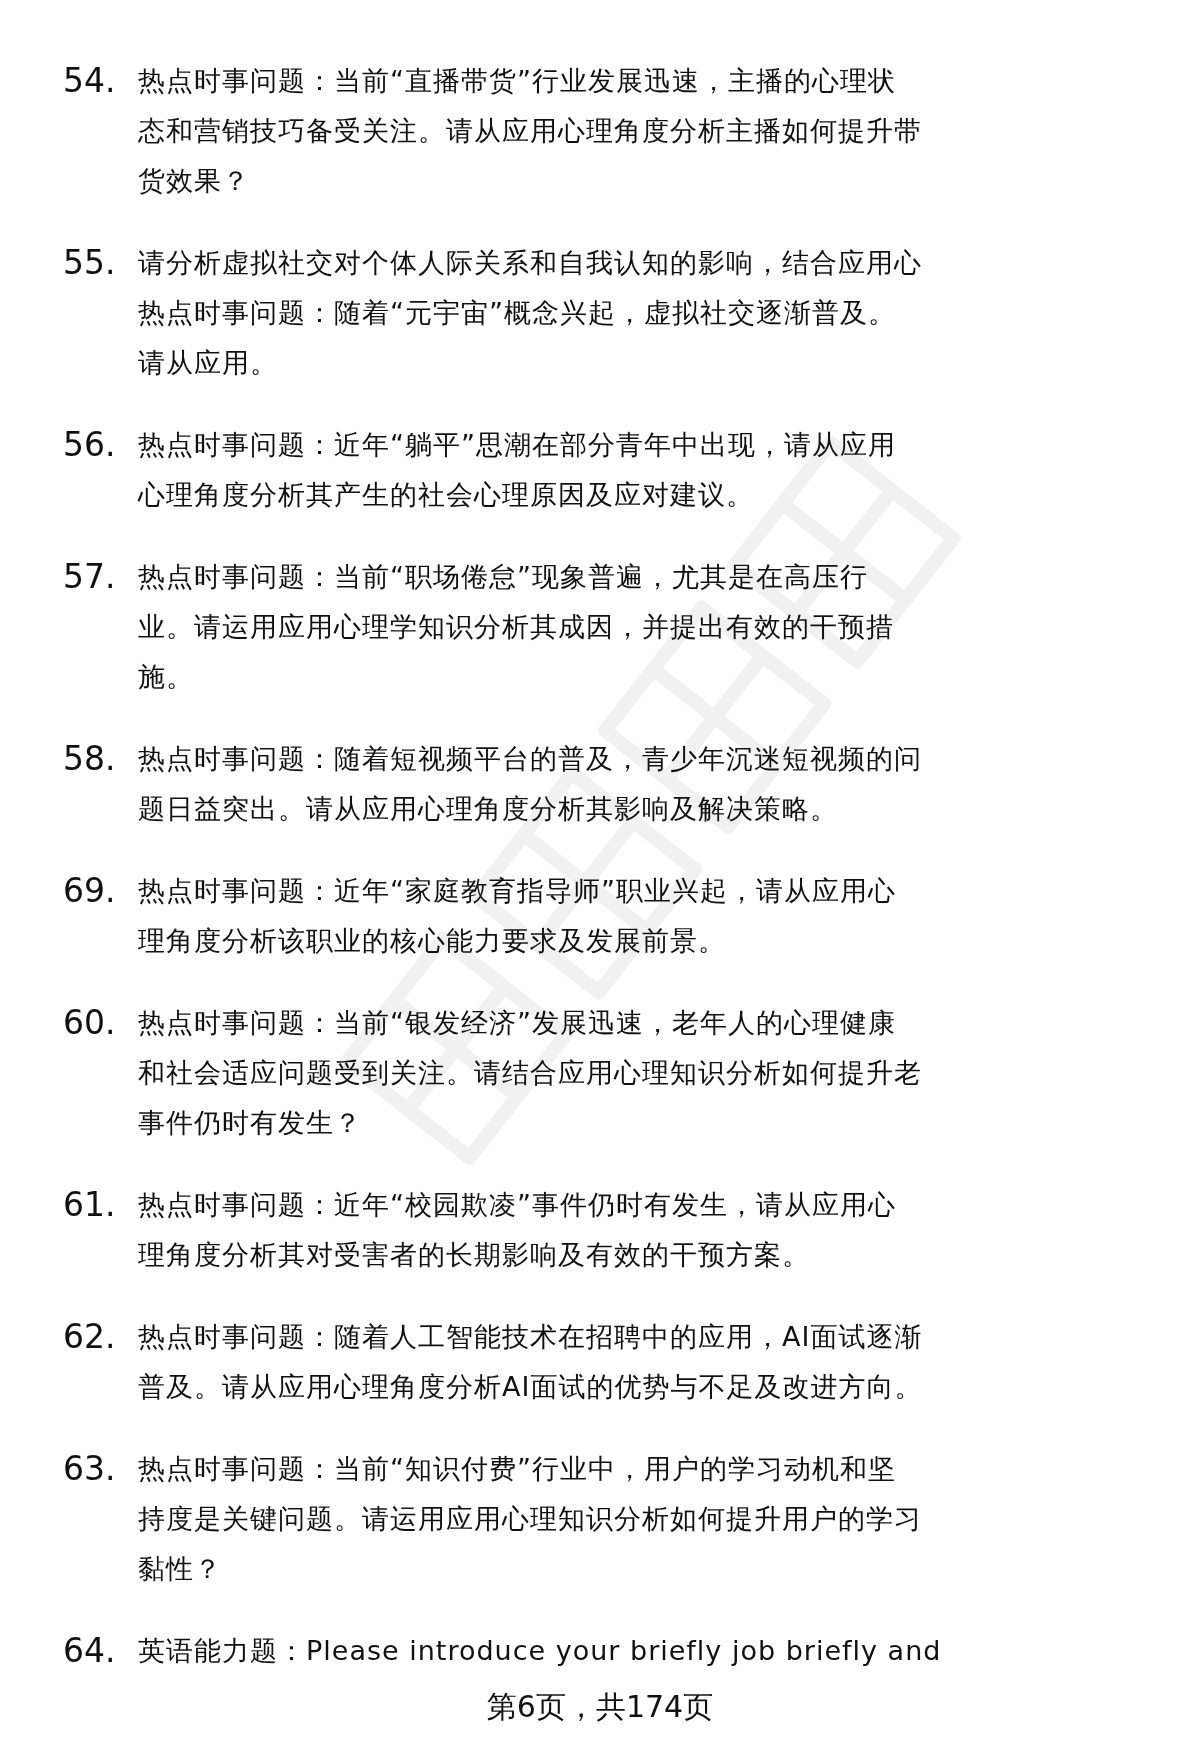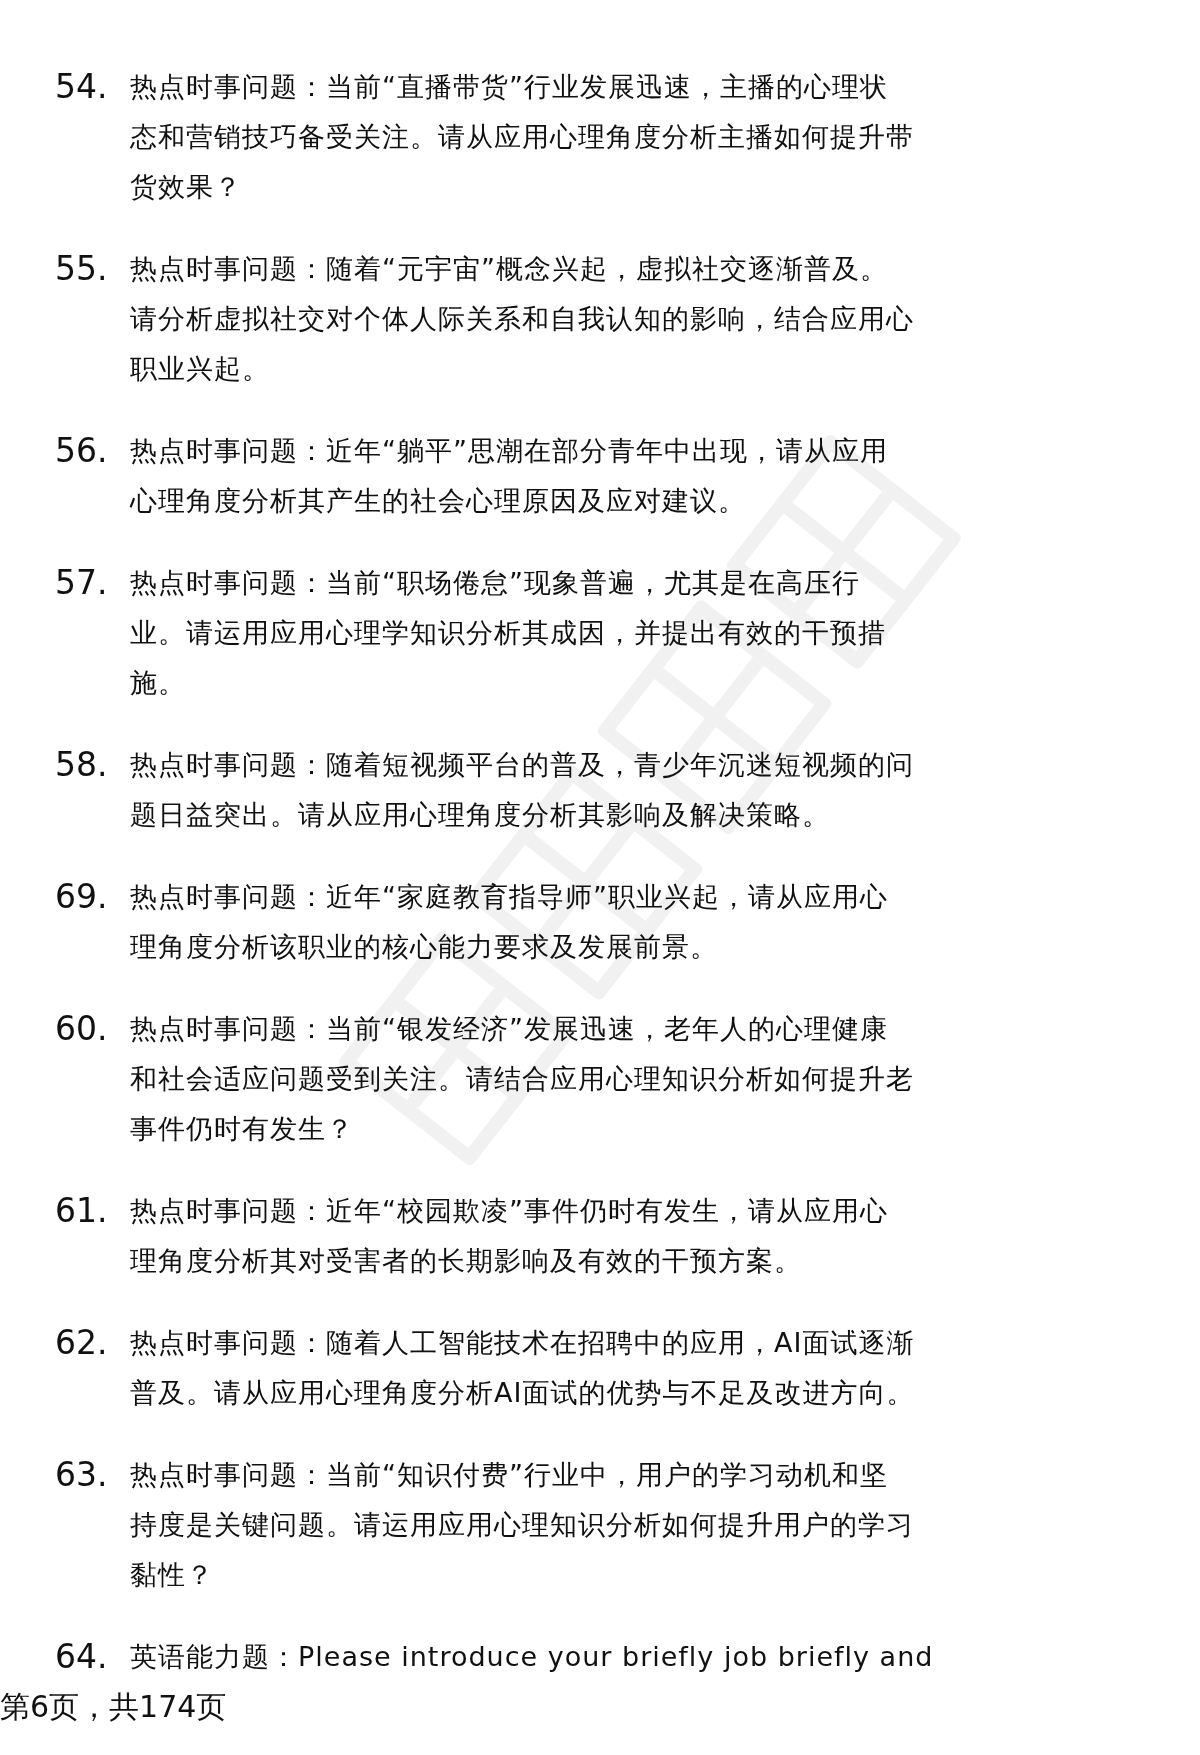--- a/index.html
+++ b/index.html
@@ -17,34 +17,34 @@
   .wm-block {
     width: 170px; height: 170px; border: 14px solid #f1f1f1; border-radius: 6px;
     box-sizing: border-box; position: relative;
   }
   .wm-block::before, .wm-block::after {
     content: ""; position: absolute; background: #f1f1f1;
   }
   .wm-block::before { left: 50%; top: 0; width: 14px; height: 100%; transform: translateX(-50%); }
   .wm-block::after { top: 50%; left: 0; height: 14px; width: 100%; transform: translateY(-50%); }
   .list {
-    position: absolute; left: 0; top: 62px; width: 968px; z-index: 1;
+    position: absolute; left: 0; top: 56px; width: 968px; z-index: 1; padding-left: 8px;
   }
   .item { position: relative; margin-bottom: 32px; }
   .num {
     position: absolute; left: 55px; top: 0; font-size: 33px; line-height: 50px;
     white-space: nowrap;
   }
   .lines { margin-left: 130px; width: 1030px; }
   .line {
     display: block; font-size: 27px; line-height: 50px; height: 50px;
     white-space: nowrap; letter-spacing: 1px;
   }
   .footer {
-    position: absolute; left: 0; top: 1685px; width: 1200px; text-align: left;
+    position: absolute; left: 0; top: 1685px; width: 1200px; text-align: center;
     font-size: 30px; line-height: 44px; z-index: 1;
   }
 </style>
 </head>
 <body>
 
 <div class="watermark">
   <div class="wm-block"></div>
   <div class="wm-block"></div>
   <div class="wm-block"></div>
@@ -56,23 +56,23 @@
     <span class="num">54.</span>
     <div class="lines">
       <span class="line">热点时事问题：当前“直播带货”行业发展迅速，主播的心理状</span>
       <span class="line">态和营销技巧备受关注。请从应用心理角度分析主播如何提升带</span>
       <span class="line">货效果？</span>
     </div>
   </div>
   <div class="item">
     <span class="num">55.</span>
     <div class="lines">
+      <span class="line">请分析虚拟社交对个体人际关系和自我认知的影响，结合应用心</span>
       <span class="line">热点时事问题：随着“元宇宙”概念兴起，虚拟社交逐渐普及。</span>
-      <span class="line">请分析虚拟社交对个体人际关系和自我认知的影响，结合应用心</span>
-      <span class="line">职业兴起。</span>
+      <span class="line">请从应用。</span>
     </div>
   </div>
   <div class="item">
     <span class="num">56.</span>
     <div class="lines">
       <span class="line">热点时事问题：近年“躺平”思潮在部分青年中出现，请从应用</span>
       <span class="line">心理角度分析其产生的社会心理原因及应对建议。</span>
     </div>
   </div>
   <div class="item">

